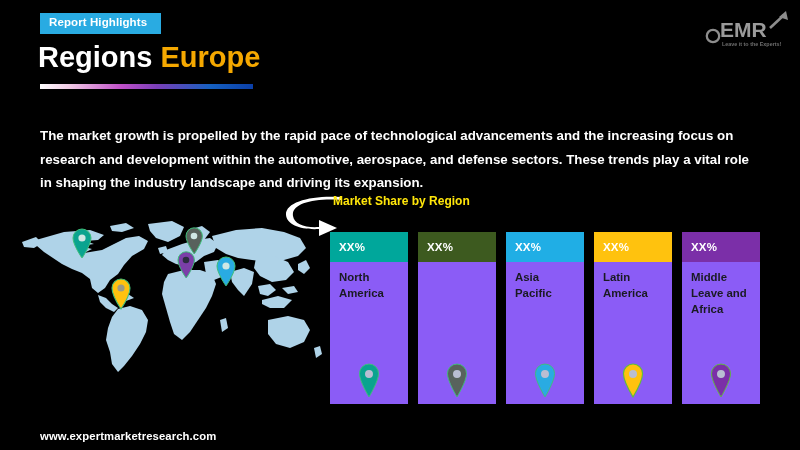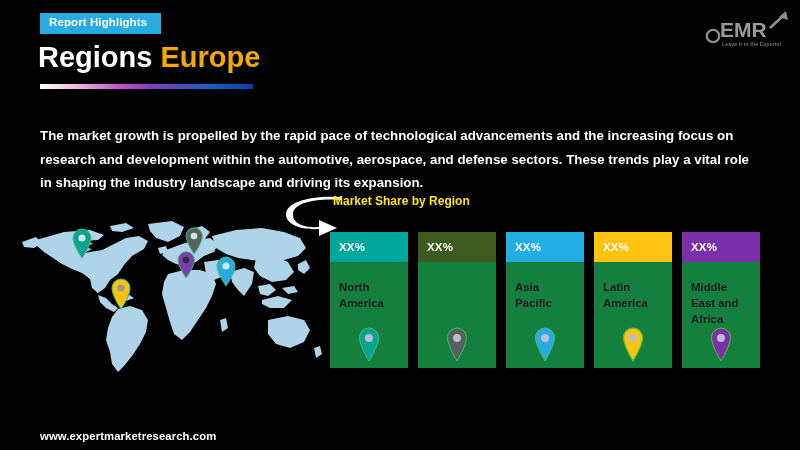--- a/index.html
+++ b/index.html
@@ -77,35 +77,35 @@
     white-space:nowrap;
   }
 
   
   #region-cards {
     position:absolute; left:330px; top:232px;
     width:432px; height:136px;
   }
   .region-card {
     position:absolute; top:0;
-    width:78px; height:136px;
-    background:#15803d;
+    width:78px; height:172px;
+    background:#8b5cf6;
   }
   .card-head {
     height:30px;
     display:flex; align-items:center;
     padding-left:9px;
   }
   .card-pct {
     color:#ffffff;
     font-size:11.5px; font-weight:bold;
     letter-spacing:.2px;
   }
   .card-name {
-    padding:17px 0 0 9px;
+    padding:7px 0 0 9px;
     color:#1a1a22;
     font-size:11.4px; font-weight:bold;
     line-height:1.42;
   }
   .card-pin {
     position:absolute;
     left:0; right:0; bottom:6px;
     display:flex; justify-content:center;
   }
 
@@ -293,21 +293,21 @@
       </svg>
     </div>
   </div>
 
   <div class="region-card" style="left:352px;">
     <div class="card-head" style="background:#7b2fa8;">
       <span class="card-pct">XX%</span>
     </div>
     <div class="card-name">
       <div>Middle</div>
-      <div>East and</div>
+      <div>Leave and</div>
       <div>Africa</div>
     </div>
     <div class="card-pin">
       <svg viewBox="0 0 30 40" width="26" height="35">
         <path d="M15 1 a11 11 0 0 1 11 11 c0 9 -11 27 -11 27 c0 0 -11 -18 -11 -27 a11 11 0 0 1 11 -11 z" fill="#7b2fa8" stroke="#5fbf3a" stroke-width="1.1"></path>
         <circle cx="15" cy="12.5" r="4.6" fill="#b9bed2"></circle>
       </svg>
     </div>
   </div>
 

